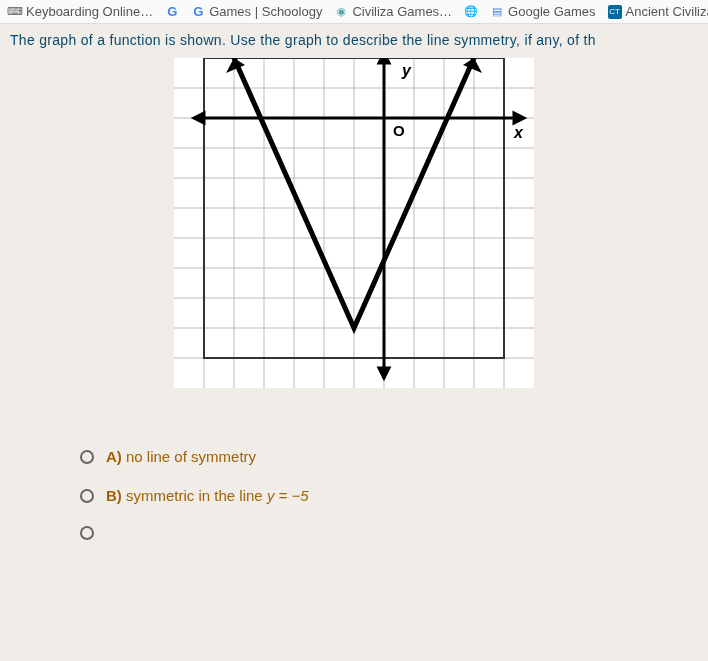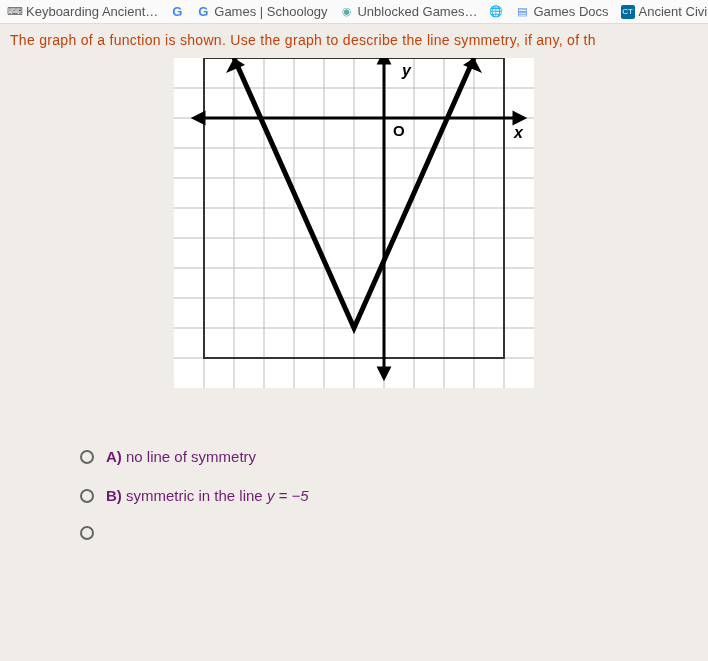--- a/index.html
+++ b/index.html
@@ -34,21 +34,21 @@
       align-items: center;
       justify-content: center;
       font-size: 11px;
     }
     .g-icon { color: #4285F4; font-weight: bold; font-size: 13px; }
     .content {
       padding: 8px 10px;
     }
     .question-text {
       font-size: 14px;
-      color: #c2410c;
+      color: #0c4a6e;
       margin-bottom: 8px;
       letter-spacing: 0.3px;
     }
     .graph-container {
       display: flex;
       justify-content: center;
       margin: 10px 0 40px 0;
     }
     .graph {
       position: relative;
@@ -68,50 +68,50 @@
     }
     .radio {
       width: 14px;
       height: 14px;
       border: 2px solid #666;
       border-radius: 50%;
       flex-shrink: 0;
     }
     .answer-text {
       font-size: 15px;
-      color: #701a75;
+      color: #a16207;
     }
     .answer-label { font-weight: bold; }
     .math { font-style: italic; margin-top: 36px; }
   </style>
 </head>
 <body>
 
 <div class="bookmarks-bar">
   <div class="bookmark-item">
     <span class="bookmark-icon">⌨</span>
-    <span>Keyboarding Ancient…</span>
+    <span>Keyboarding Online…</span>
   </div>
   <div class="bookmark-item">
     <span class="bookmark-icon g-icon">G</span>
   </div>
   <div class="bookmark-item">
     <span class="bookmark-icon g-icon">G</span>
     <span>Games | Schoology</span>
   </div>
   <div class="bookmark-item">
     <span class="bookmark-icon" style="color:#5aa">◉</span>
-    <span>Unblocked Games…</span>
+    <span>Civiliza Games…</span>
   </div>
   <div class="bookmark-item">
     <span class="bookmark-icon">🌐</span>
   </div>
   <div class="bookmark-item">
     <span class="bookmark-icon" style="color:#4285F4">▤</span>
-    <span>Games Docs</span>
+    <span>Google Games</span>
   </div>
   <div class="bookmark-item">
     <span class="bookmark-icon" style="background:#0369a1;color:#fff;font-size:8px;padding:1px 2px;border-radius:2px">CT</span>
     <span>Ancient Civiliza</span>
   </div>
 </div>
 
 <div class="content">
   <div class="question-text">The graph of a function is shown. Use the graph to describe the line symmetry, if any, of th</div>
 

